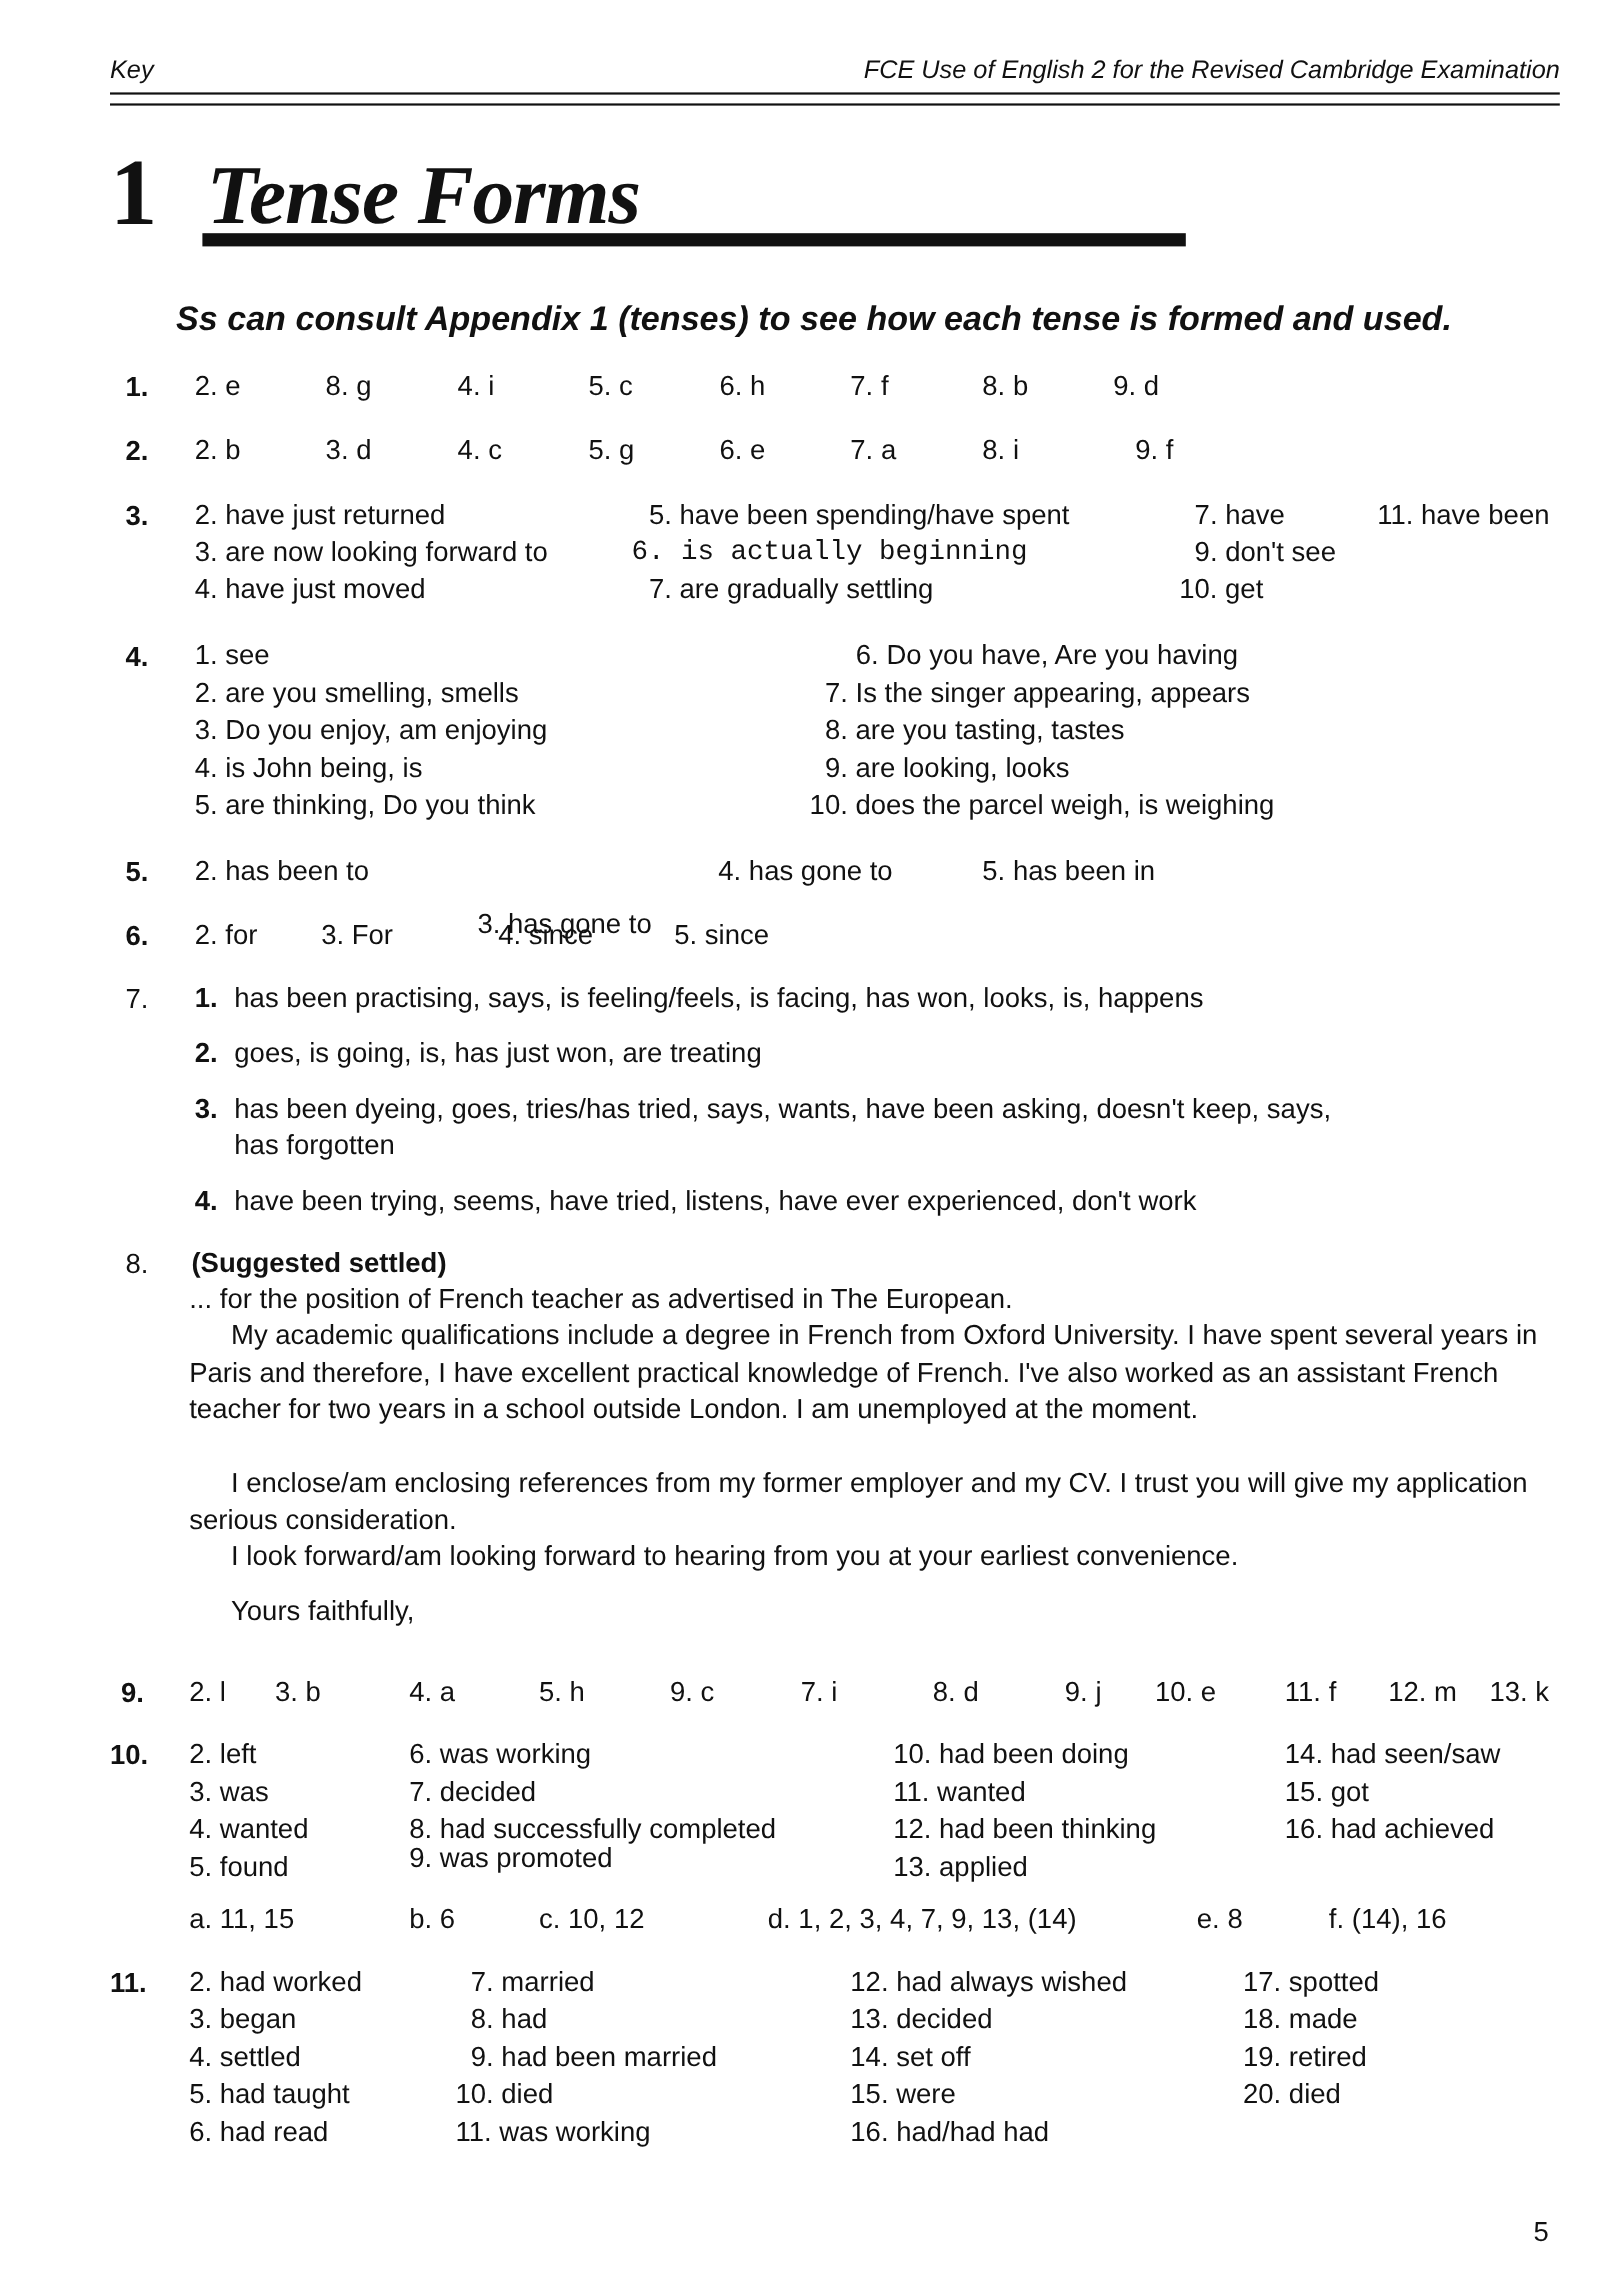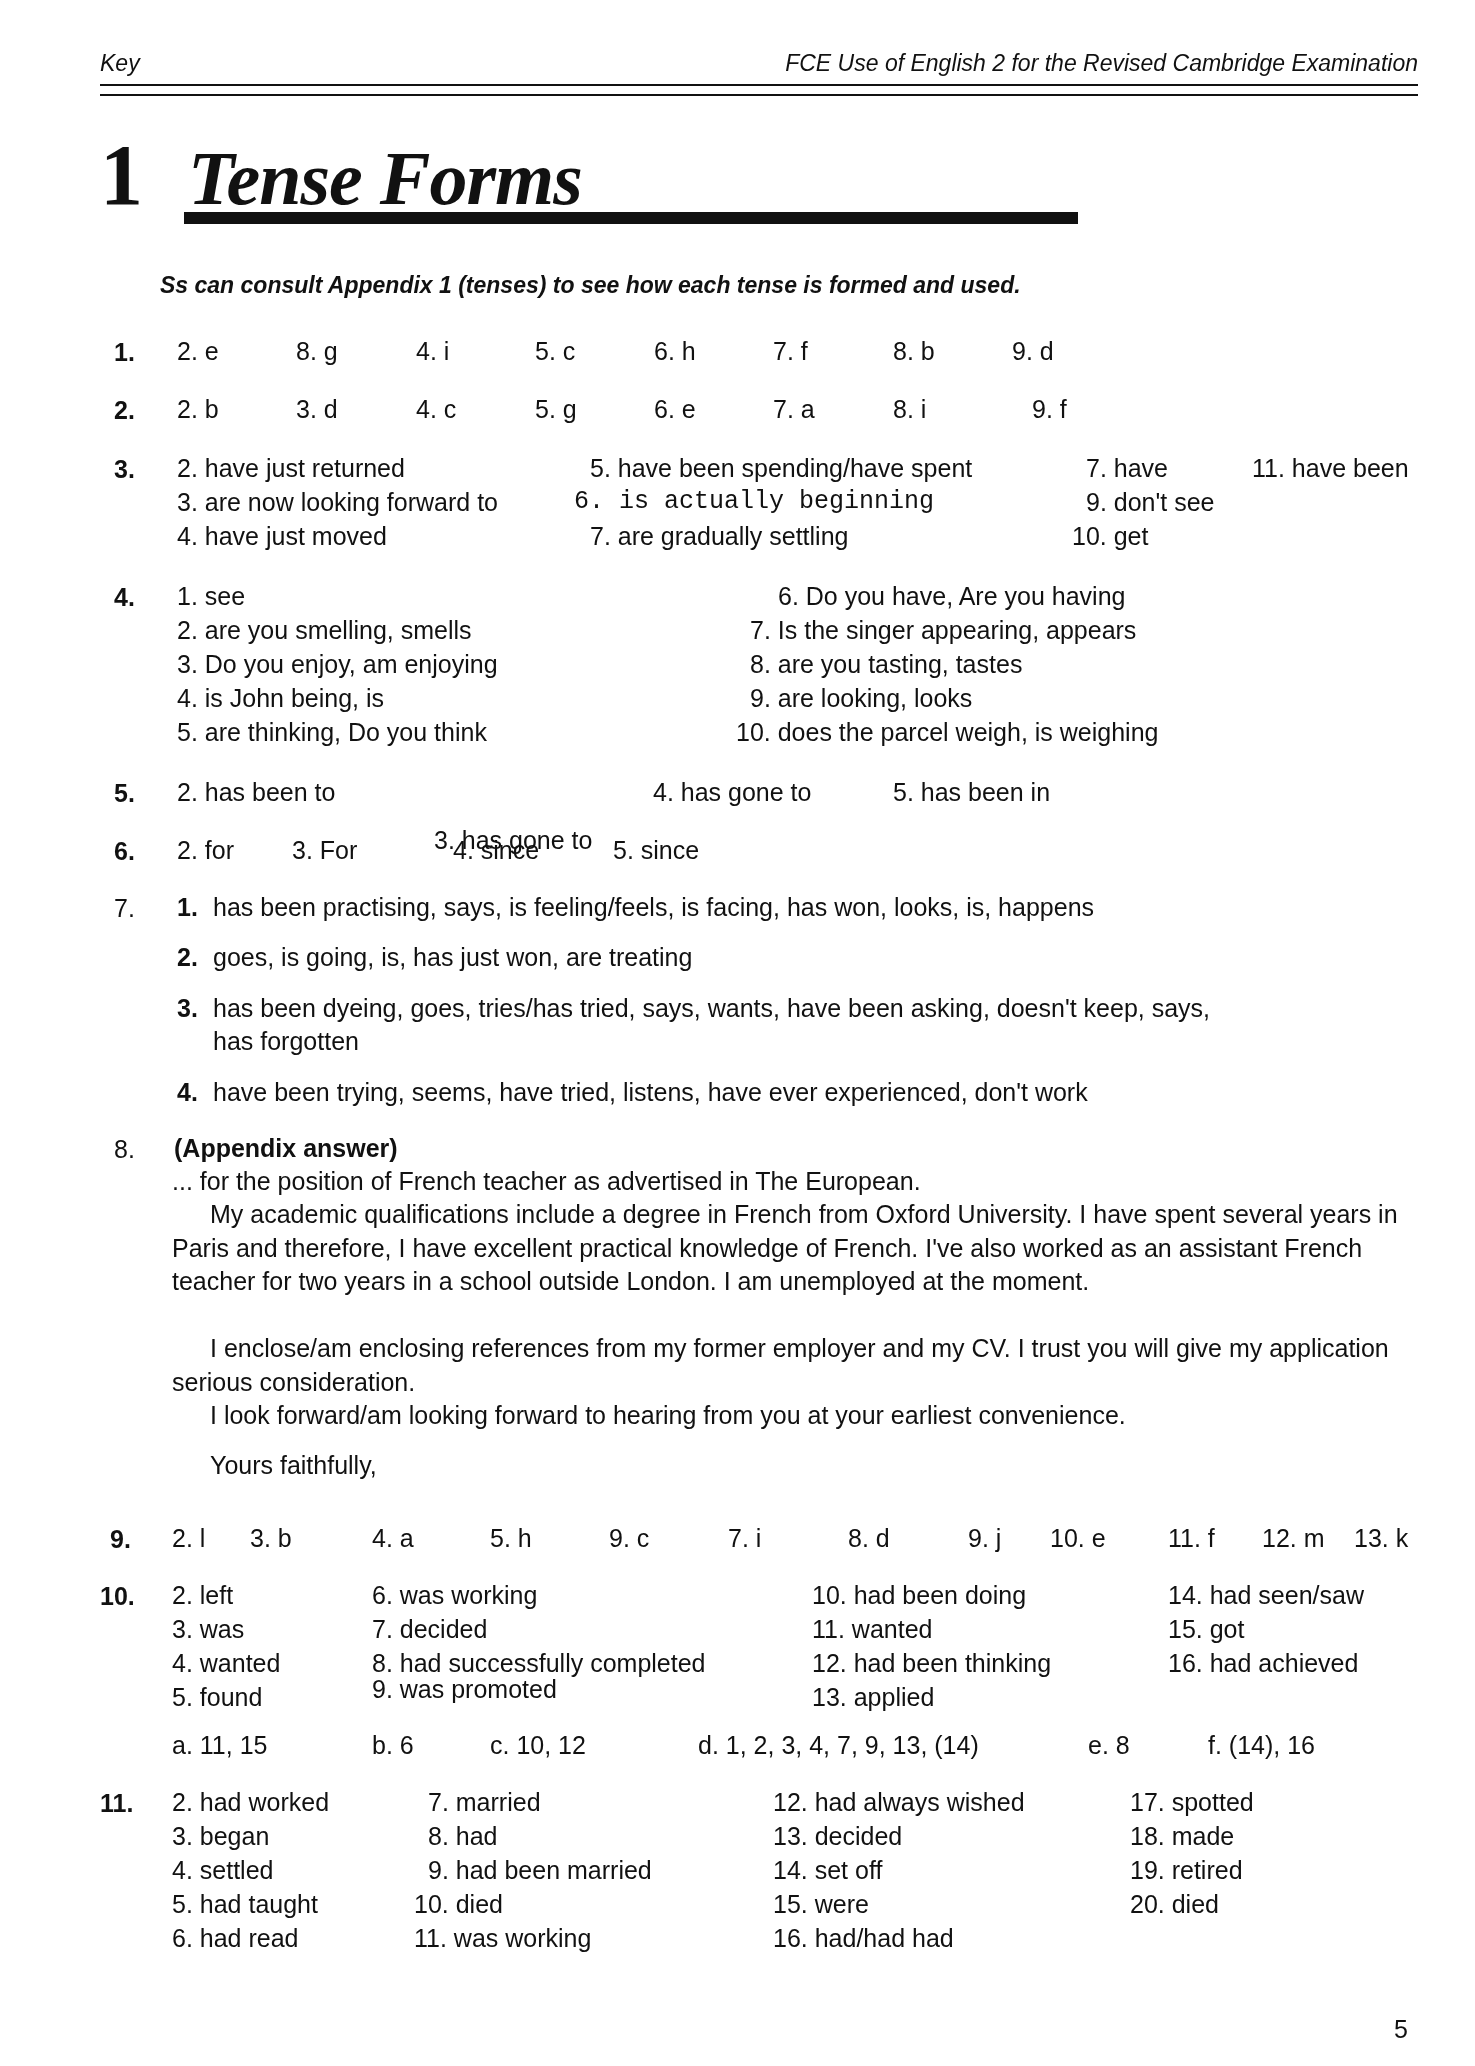--- a/index.html
+++ b/index.html
@@ -6,21 +6,21 @@
   body {
     width: 1475px; height: 2066px; position: relative; overflow: hidden;
     font-family: "Liberation Sans", sans-serif; color: #111;
   }
   .abs { position: absolute; white-space: nowrap; }
   .hdr { font-style: italic; font-size: 23px; top: 50px; }
   .rule { position: absolute; left: 100px; width: 1318px; height: 2px; background: #111; }
   .chap-num { font-family: "Liberation Serif", serif; font-weight: bold; font-size: 86px; left: 100px; top: 132px; line-height: 1; }
   .chap-title { font-family: "Liberation Serif", serif; font-weight: bold; font-style: italic; font-size: 76px; left: 188px; top: 140px; line-height: 1; letter-spacing: -1px; }
   .chap-bar { position: absolute; left: 184px; top: 212px; width: 894px; height: 12px; background: #111; }
-  .intro { font-weight: bold; font-style: italic; font-size: 23px; left: 160px; top: 272px; }
+  .intro { font-weight: bold; font-style: italic; font-size: 31px; left: 160px; top: 272px; }
   .t { font-size: 25px; line-height: 34px; }
   .qn { font-weight: bold; font-size: 25px; }
   .b { font-weight: bold; }
   .para { position: absolute; left: 172px; width: 1250px; font-size: 25px; line-height: 33.5px; white-space: normal; }
   .indent { text-indent: 38px; }
   .pagenum { font-size: 25px; left: 1394px; top: 2015px; }
 </style>
 </head>
 <body>
 
@@ -110,21 +110,21 @@
   <span class="abs t" style="left:213px;top:940px;">goes, is going, is, has just won, are treating</span>
   <span class="abs t b" style="left:177px;top:991px;">3.</span>
   <span class="abs t" style="left:213px;top:991px;">has been dyeing, goes, tries/has tried, says, wants, have been asking, doesn't keep, says,</span>
   <span class="abs t" style="left:213px;top:1024px;">has forgotten</span>
   <span class="abs t b" style="left:177px;top:1075px;">4.</span>
   <span class="abs t" style="left:213px;top:1075px;">have been trying, seems, have tried, listens, have ever experienced, don't work</span>
 </div>
 
 <div>
   <span class="abs" style="left:114px;top:1135px;font-size:25px;">8.</span>
-  <span class="abs t b" style="left:174px;top:1131px;">(Appendix answer)</span>
+  <span class="abs t b" style="left:174px;top:1131px;">(Suggested settled)</span>
   <div class="para" style="top:1165px;">... for the position of French teacher as advertised in The European.</div>
   <div class="para indent" style="top:1198px;">My academic qualifications include a degree in French from Oxford University. I have spent several years in Paris and therefore, I have excellent practical knowledge of French. I've also worked as an assistant French teacher for two years in a school outside London. I am unemployed at the moment.</div>
   <div class="para indent" style="top:1332px;">I enclose/am enclosing references from my former employer and my CV. I trust you will give my application serious consideration.</div>
   <div class="para indent" style="top:1399px;">I look forward/am looking forward to hearing from you at your earliest convenience.</div>
   <div class="para indent" style="top:1449px;">Yours faithfully,</div>
 </div>
 
 <div>
   <span class="abs qn" style="left:110px;top:1525px;">9.</span>
   <span class="abs t" style="left:172px;top:1521px;">2. l</span>

